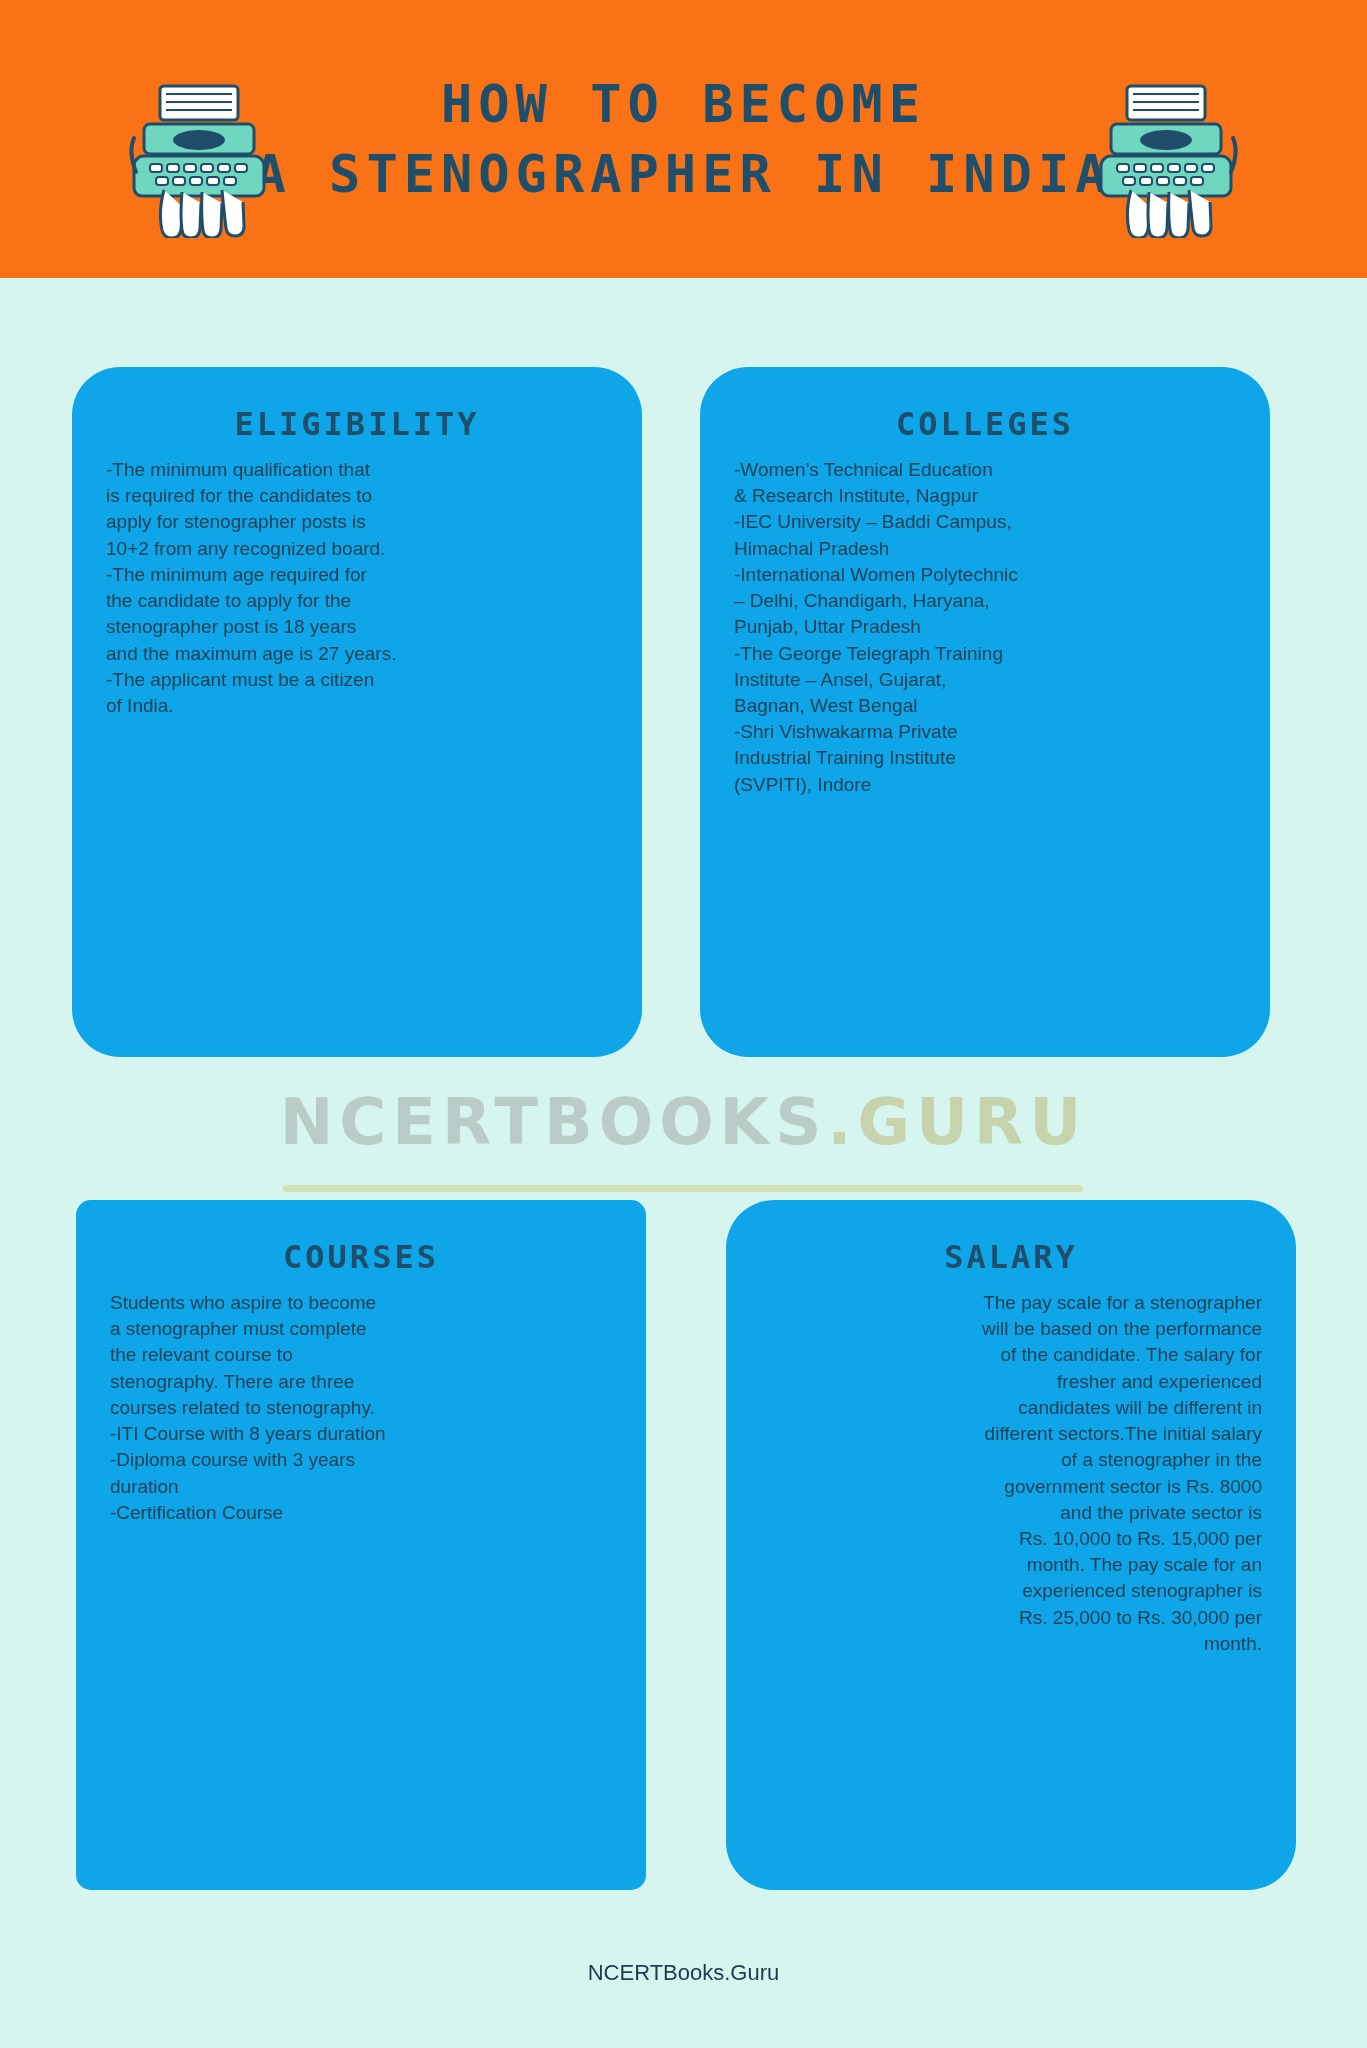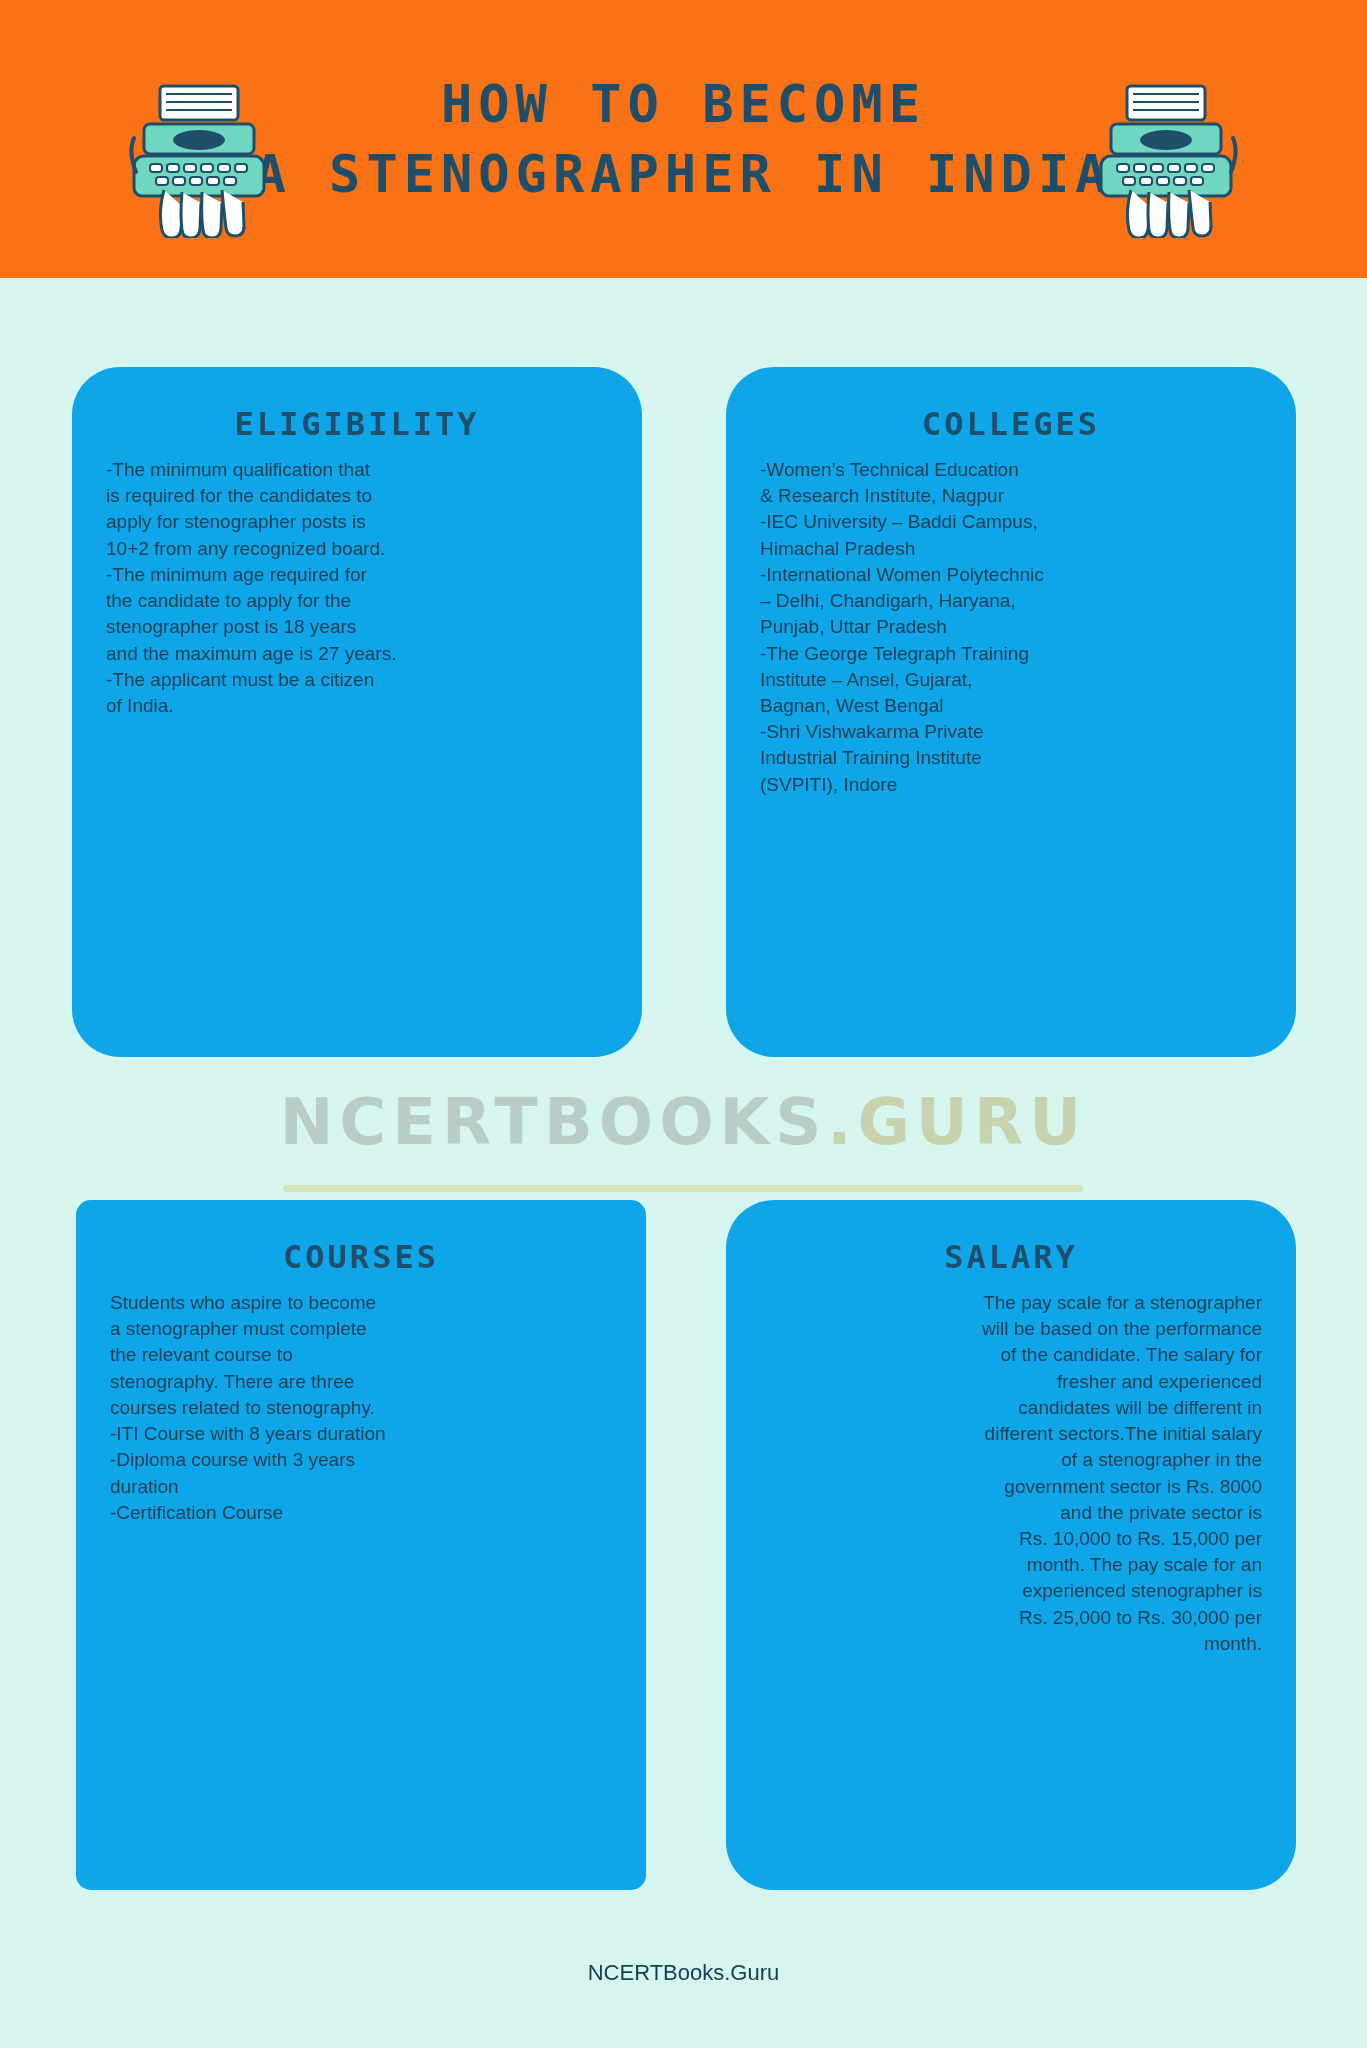--- a/index.html
+++ b/index.html
@@ -74,21 +74,21 @@
   }
   .card-body.center { text-align: right; }
 
   #card-eligibility {
     left: 72px;
     top: 367px;
     width: 570px;
     height: 690px;
   }
   #card-colleges {
-    left: 726px;
+    left: 700px;
     top: 367px;
     width: 570px;
     height: 690px;
   }
   #card-courses {
     left: 76px;
     top: 1200px;
     width: 570px;
     height: 690px;
     border-radius: 15px;

